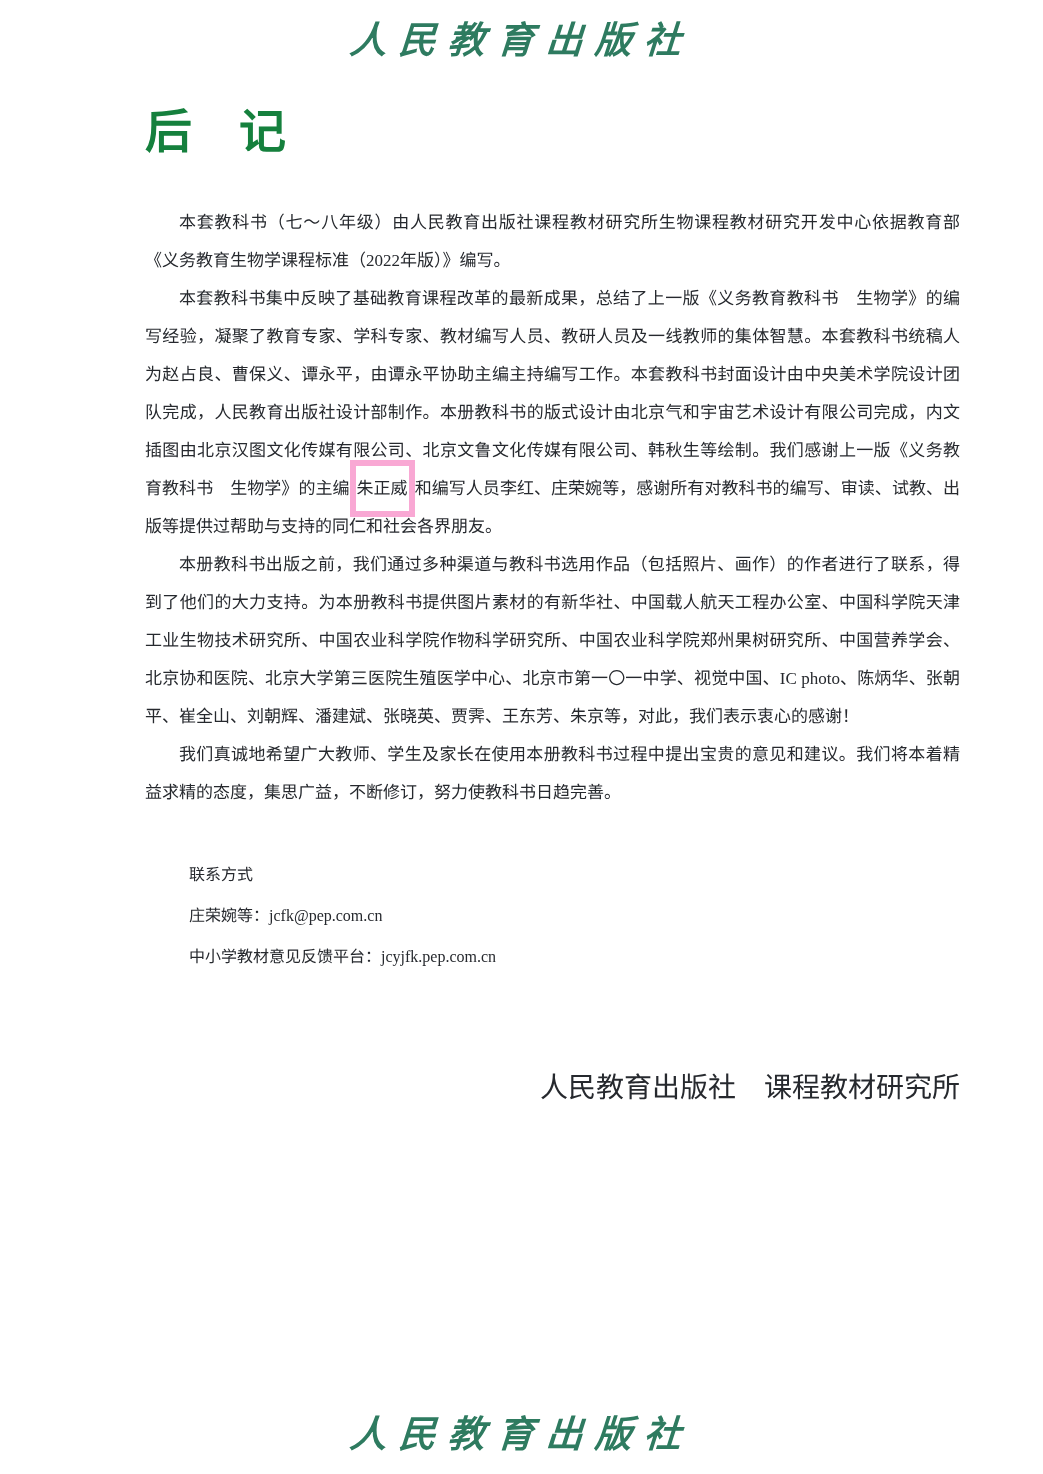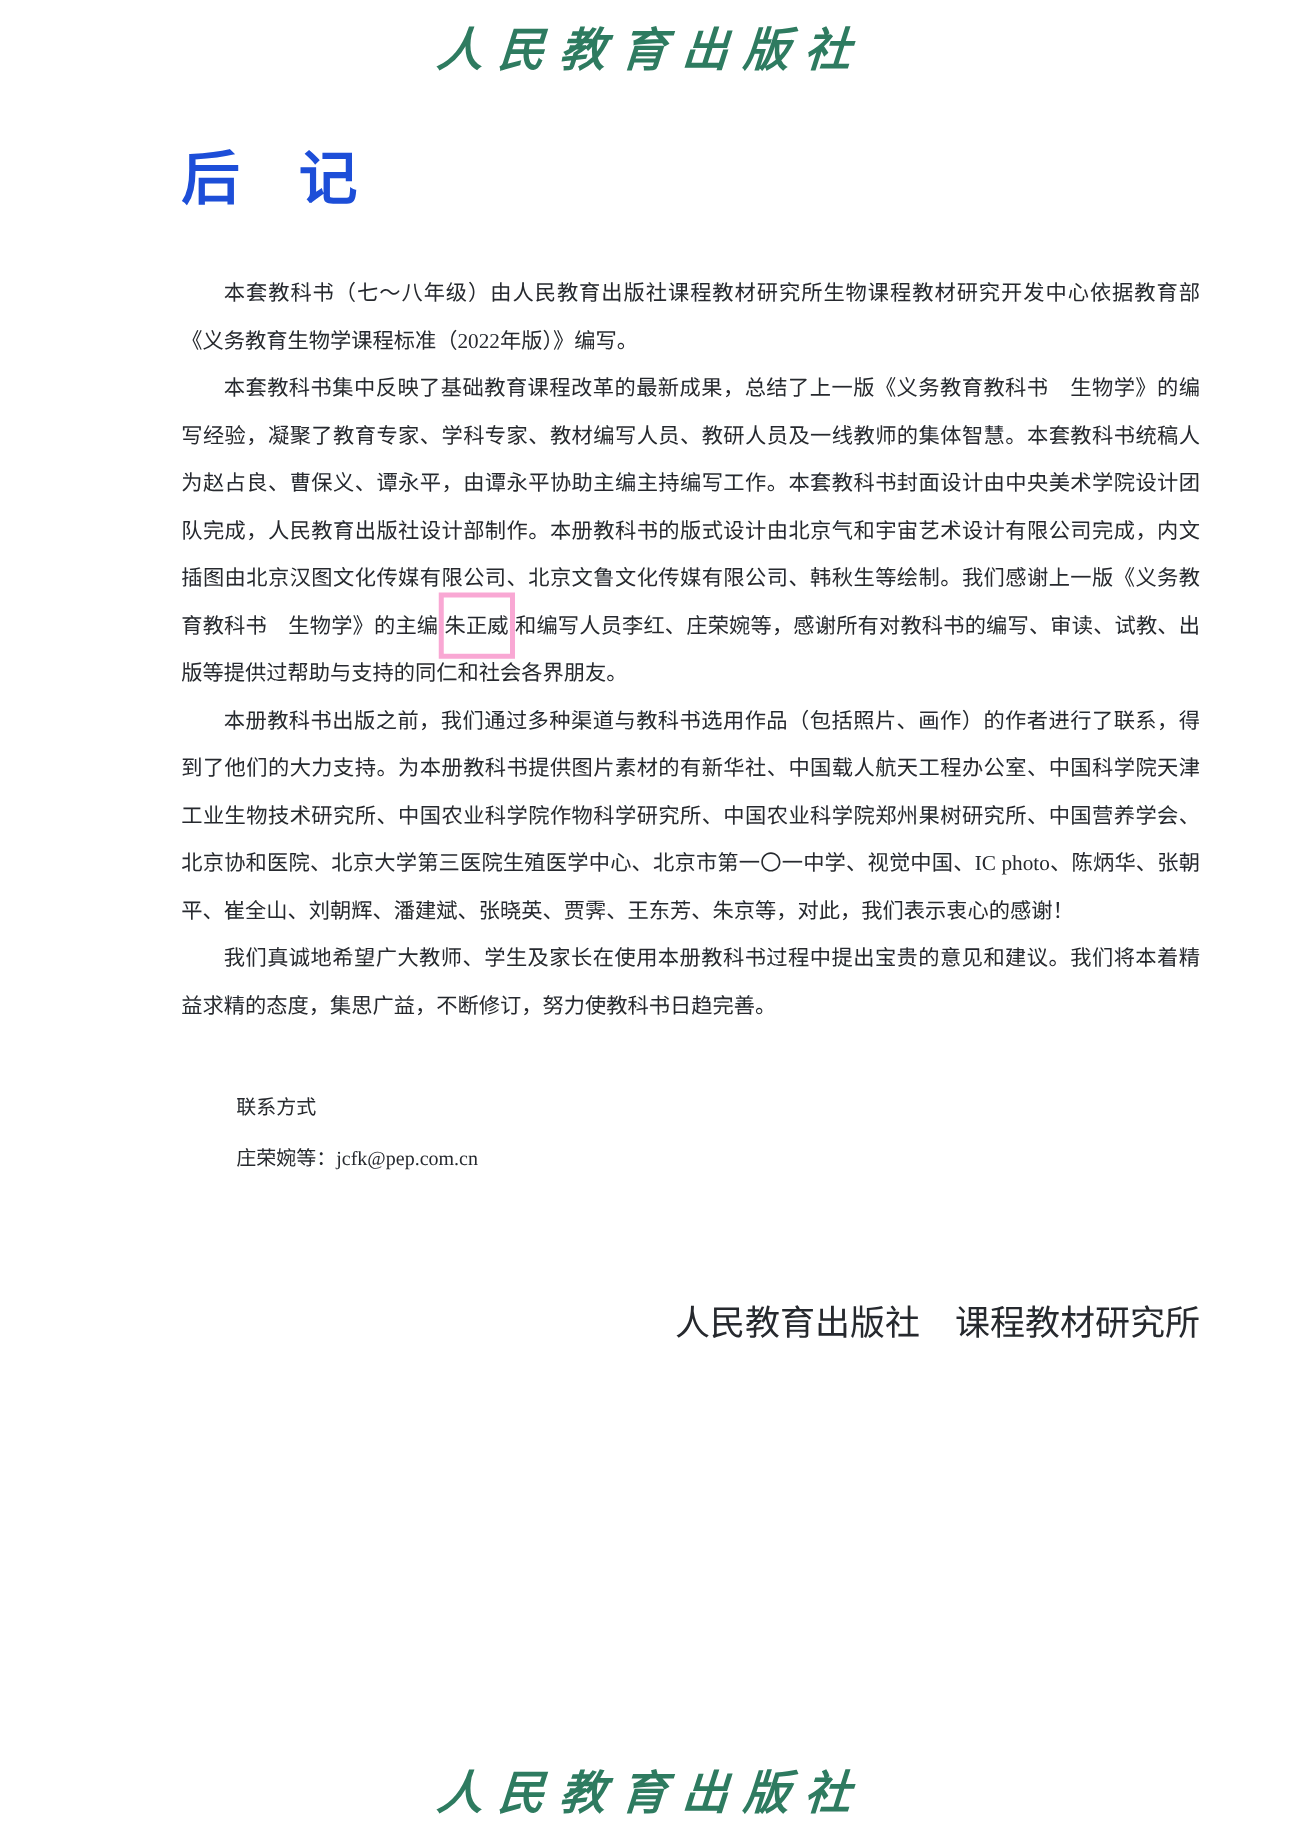--- a/index.html
+++ b/index.html
@@ -28,39 +28,39 @@
     letter-spacing:12px;
     transform:skewX(-4deg);
     white-space:nowrap;
   }
   .brand-top{margin-top:10px;}
   .brand-bottom{margin-top:auto;margin-bottom:16px;}
   main{
     padding:0 83px 0 145px;
   }
   h1.page-title{
-    margin-top:52px;
+    margin-top:40px;
     font-size:47px;
     font-weight:bold;
-    color:#1d4ed8;
+    color:#15803d;
     line-height:1.2;
   }
   .body-text{
     margin-top:44px;
   }
   .body-text p{
     font-size:17px;
     line-height:38px;
     text-align:justify;
     text-align-last:left;
     text-indent:2em;
     color:var(--ink);
   }
   .boxed-name{
-    border:4px solid #f9a8d4;
+    border:6px solid #f9a8d4;
     padding:13px 1px;
     display:inline;
   }
   .contact{
     margin-top:42px;
     padding-left:44px;
     font-size:16px;
     line-height:41px;
   }
   .contact .row{white-space:nowrap;}
@@ -87,19 +87,20 @@
     <p><span>本套教科书集中反映了基础教育课程改革的最新成果，总结了上一版《义务教育教科书　生物学》的编写经验，凝聚了教育专家、学科专家、教材编写人员、教研人员及一线教师的集体智慧。本套教科书统稿人为赵占良、曹保义、谭永平，由谭永平协助主编主持编写工作。本套教科书封面设计由中央美术学院设计团队完成，人民教育出版社设计部制作。本册教科书的版式设计由北京气和宇宙艺术设计有限公司完成，内文插图由北京汉图文化传媒有限公司、北京文鲁文化传媒有限公司、韩秋生等绘制。我们感谢上一版《义务教育教科书　生物学》的主编</span><span class="boxed-name">朱正威</span><span>和编写人员李红、庄荣婉等，感谢所有对教科书的编写、审读、试教、出版等提供过帮助与支持的同仁和社会各界朋友。</span></p>
 
     <p>本册教科书出版之前，我们通过多种渠道与教科书选用作品（包括照片、画作）的作者进行了联系，得到了他们的大力支持。为本册教科书提供图片素材的有新华社、中国载人航天工程办公室、中国科学院天津工业生物技术研究所、中国农业科学院作物科学研究所、中国农业科学院郑州果树研究所、中国营养学会、北京协和医院、北京大学第三医院生殖医学中心、北京市第一〇一中学、视觉中国、IC photo、陈炳华、张朝平、崔全山、刘朝辉、潘建斌、张晓英、贾霁、王东芳、朱京等，对此，我们表示衷心的感谢！</p>
 
     <p>我们真诚地希望广大教师、学生及家长在使用本册教科书过程中提出宝贵的意见和建议。我们将本着精益求精的态度，集思广益，不断修订，努力使教科书日趋完善。</p>
   </div>
 
   <div class="contact">
     <div class="row">联系方式</div>
     <div class="row"><span>庄荣婉等：</span><span>jcfk@pep.com.cn</span></div>
+    <div class="row"><span>中小学教材意见反馈平台：</span><span>jcyjfk.pep.com.cn</span></div>
   </div>
 
   <div class="signature">人民教育出版社　课程教材研究所</div>
 
 </main>
 
 <div class="brand-logo brand-bottom">人民教育出版社</div>
 
 </body></html>

